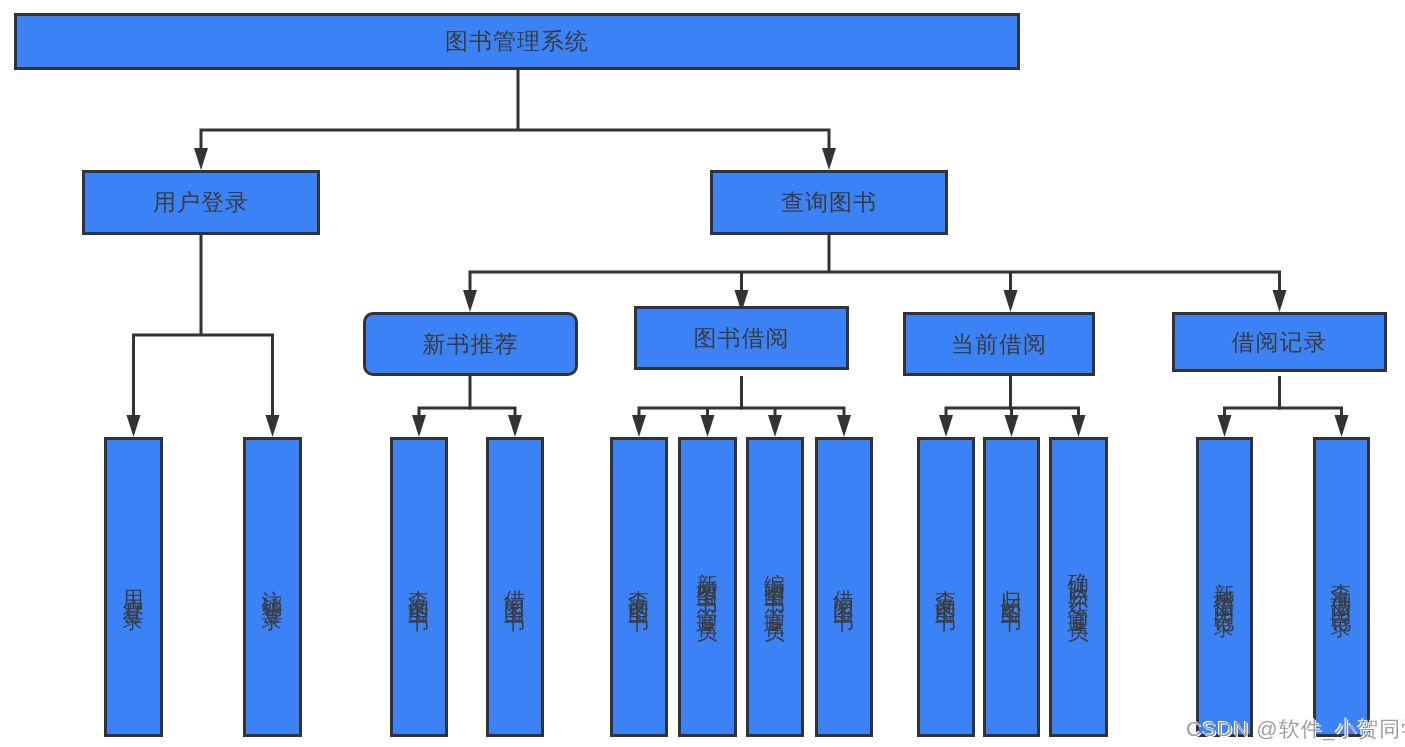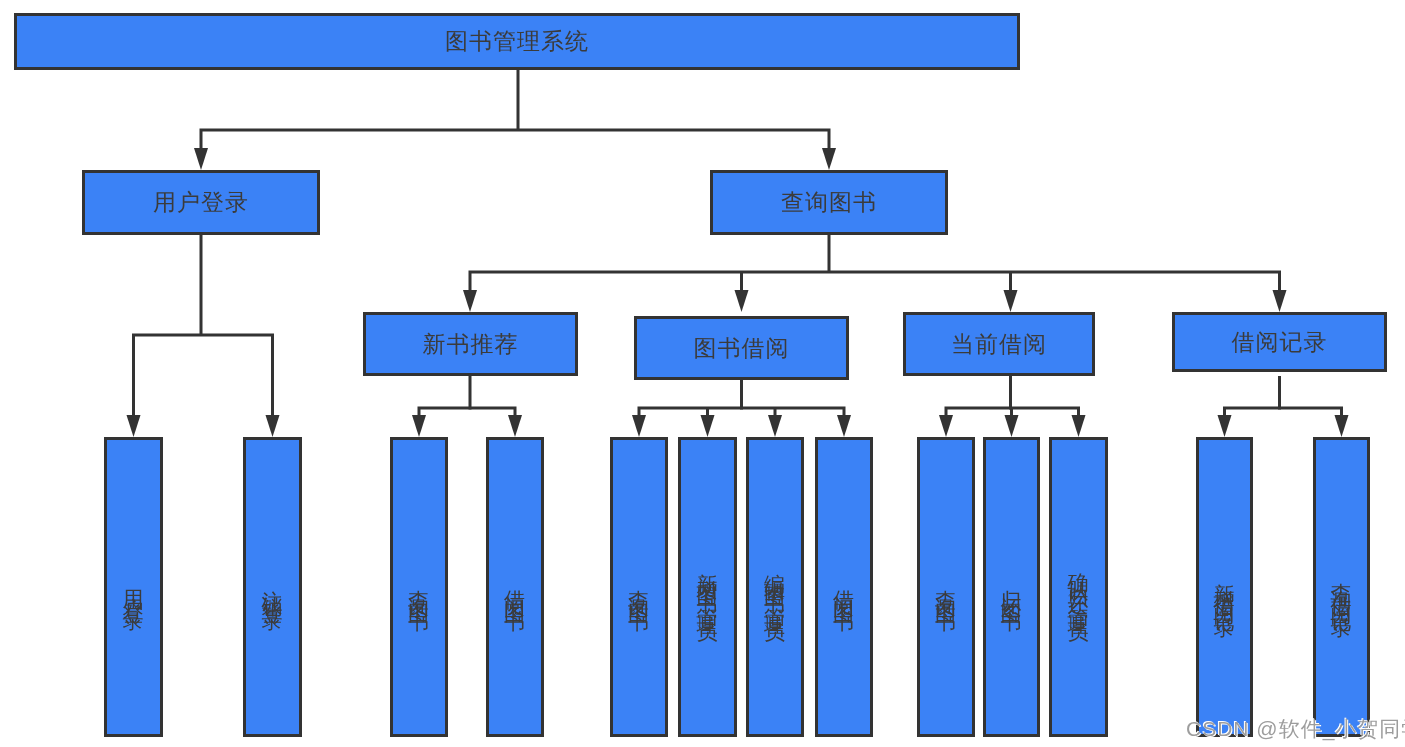--- a/index.html
+++ b/index.html
@@ -91,22 +91,22 @@
       <polygon points="1217.5,415 1231.5,415 1224.5,437"></polygon>
       <polygon points="1334.5,415 1348.5,415 1341.5,437"></polygon>
     </g>
   </svg>
 
   <div class="node root-node" style="left:14px; top:13px; width:1006px; height:57px;">图书管理系统</div>
 
   <div class="node h-node" style="left:82px; top:170px; width:238px; height:65px;">用户登录</div>
   <div class="node h-node" style="left:710px; top:170px; width:238px; height:65px;">查询图书</div>
 
-  <div class="node h-node" style="left:363px; top:312px; width:215px; height:64px;">新书推荐</div>
-  <div class="node h-node" style="left:634px; top:316px; width:215px; height:64px;">图书借阅</div>
+  <div class="node h-node" style="left:363px; top:312px; width:215px; height:64px;border-radius:10px;">新书推荐</div>
+  <div class="node h-node" style="left:634px; top:306px; width:215px; height:64px;">图书借阅</div>
   <div class="node h-node" style="left:903px; top:312px; width:192px; height:64px;">当前借阅</div>
   <div class="node h-node" style="left:1172px; top:312px; width:215px; height:60px;">借阅记录</div>
 
   <div class="node v-node" style="left:104px; top:437px; width:59px; height:300px;">
     <span class="vtext">用户登录</span>
     </div>
   <div class="node v-node" style="left:243px; top:437px; width:59px; height:300px;">
     <span class="vtext">注销登录</span>
     </div>
 

